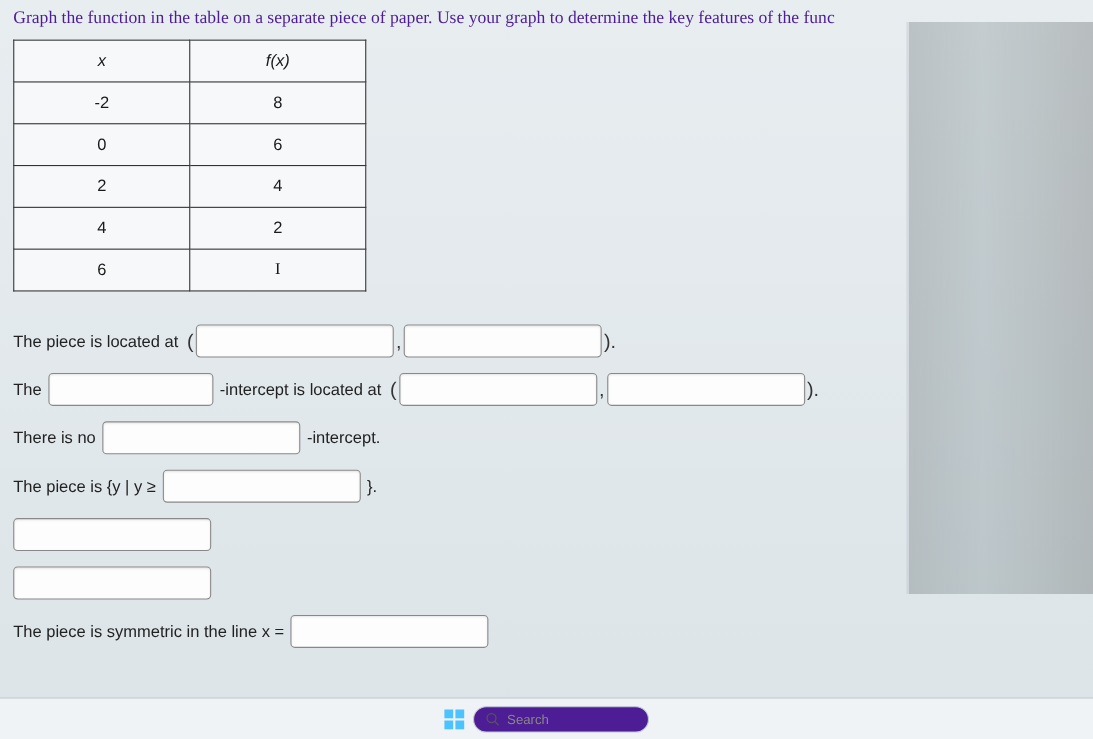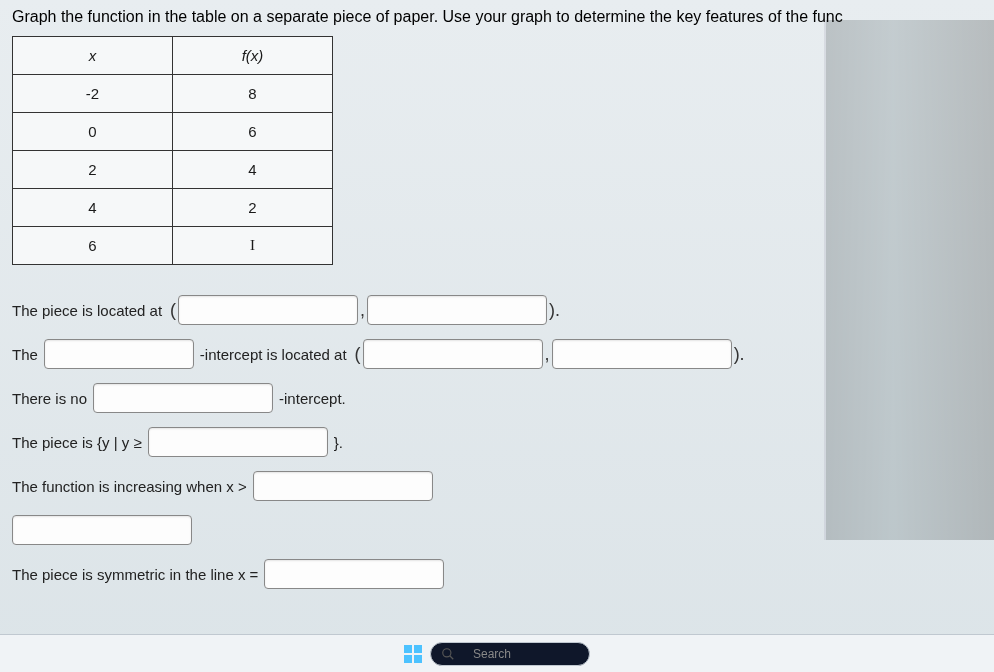--- a/index.html
+++ b/index.html
@@ -12,23 +12,24 @@
       background: linear-gradient(to bottom, #e8edf0 0%, #dce4e8 100%);
       width: 994px;
       height: 672px;
       padding: 8px 12px;
       color: #1a1a1a;
       position: relative;
       overflow: hidden;
     }
     .instruction {
       font-size: 16px;
-      color: #000000;
+      color: #4c1d95;
       margin-bottom: 10px;
       white-space: nowrap;
+      font-family: Liberation Serif, serif;
     }
     .data-table {
       border-collapse: collapse;
       background: #fff;
       margin-bottom: 30px;
     }
     .data-table th,
     .data-table td {
       border: 1px solid #333;
       width: 160px;
@@ -100,26 +101,26 @@
       height: 18px;
       gap: 2px;
     }
     .win-icon span {
       width: 8px;
       height: 8px;
     }
     .search-box {
       display: flex;
       align-items: center;
-      background: #0f172a;
+      background: #4c1d95;
       border: 1px solid #c0c8d0;
       border-radius: 16px;
       padding: 4px 10px;
       width: 160px;
-      gap: 18px;
+      gap: 6px;
     }
     .search-icon-svg {
       width: 14px;
       height: 14px;
       stroke: #555;
       stroke-width: 2;
       fill: none;
     }
     .search-text {
       font-size: 12px;
@@ -199,21 +200,20 @@
   <span class="label-mid">-intercept.</span>
 </div>
 
 <div class="question-row">
   <span class="label">The piece is {y | y ≥</span>
   <input class="answer-input w-lg" type="text" style="">
   <span class="label-mid">}.</span>
 </div>
 
 <div class="question-row">
-  <span class="label">The function is increasing when x &gt;</span>
   <input class="answer-input w-lg" type="text" style="">
 </div>
 
 <div class="question-row">
   <input class="answer-input w-lg" type="text" style="">
 </div>
 
 <div class="question-row">
   <span class="label">The piece is symmetric in the line x =</span>
   <input class="answer-input w-lg" type="text" style="">

